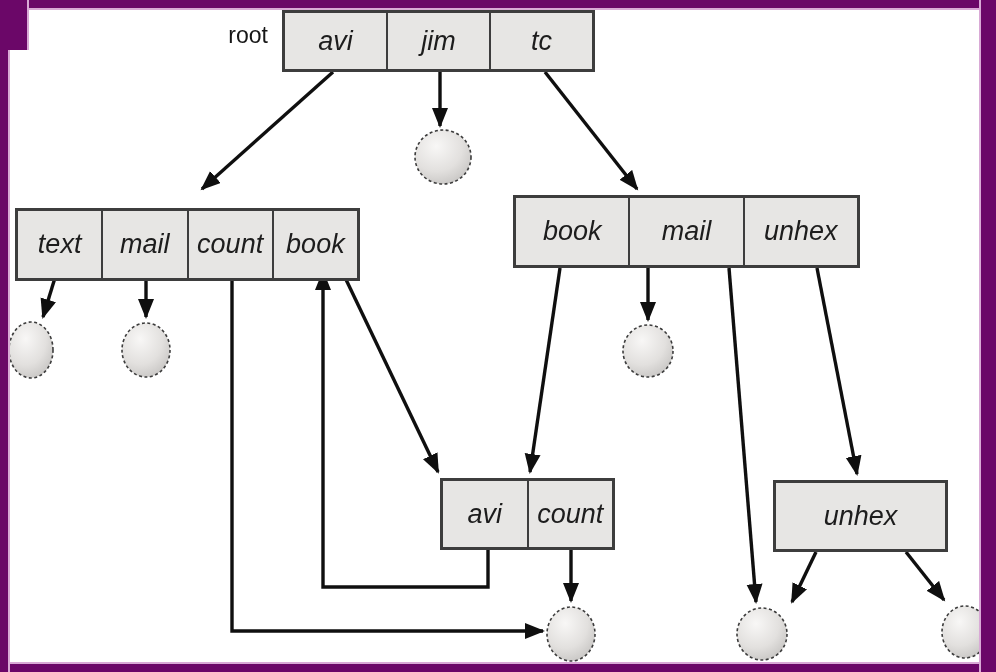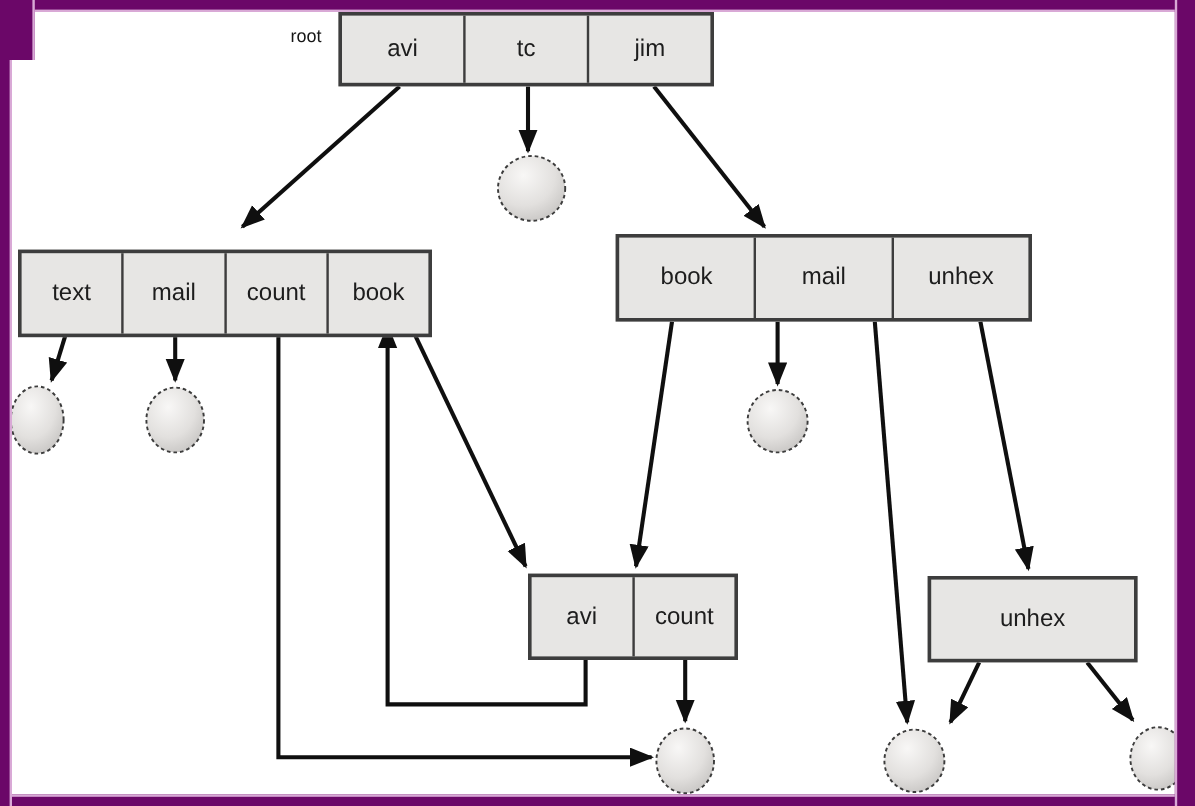--- a/index.html
+++ b/index.html
@@ -17,29 +17,29 @@
   }
   #edges-svg{position:absolute;left:0;top:0;width:996px;height:672px;z-index:1;}
   .dir{
     position:absolute;display:flex;box-sizing:border-box;
     border:3px solid var(--boxborder);
     background:var(--boxfill);
     z-index:2;
   }
   .dir-cell{
     flex:1;display:flex;align-items:center;justify-content:center;
-    font-size:20px;color:var(--ink);
+    font-style:italic;font-size:27px;color:var(--ink);
     box-sizing:border-box;
   }
   .dir-cell + .dir-cell{border-left:2px solid var(--boxborder);}
   .edge{fill:none;stroke:#0f0f0f;stroke-width:3.4;stroke-linejoin:miter;}
   .file-ellipse{fill:url(#ballGrad);stroke:#3c3c3c;stroke-width:1.6;stroke-dasharray:3 2.5;}
   #root-label{
     position:absolute;left:150px;top:22px;width:118px;
-    text-align:right;font-size:15px;color:#161616;z-index:2;
+    text-align:right;font-size:23px;color:#161616;z-index:2;
   }
   .frame{position:absolute;background:var(--purple);z-index:10;box-sizing:border-box;}
   #frame-top{left:0;top:0;width:996px;height:10px;border-bottom:2px solid var(--pink);}
   #frame-bottom{left:0;bottom:0;width:996px;height:10px;border-top:2px solid var(--pink);}
   #frame-left{left:0;top:0;width:10px;height:672px;border-right:2px solid var(--pink);}
   #frame-right{right:0;top:0;width:17px;height:672px;border-left:2px solid var(--pink);}
   #frame-patch{left:0;top:0;width:29px;height:50px;border-right:2px solid var(--pink);}
 </style>
 </head>
 <body>
@@ -83,22 +83,22 @@
         <ellipse cx="762" cy="634" rx="25" ry="26" class="file-ellipse"></ellipse>
         <ellipse cx="965" cy="632" rx="23" ry="26" class="file-ellipse"></ellipse>
       </g>
   </svg>
 
   <div id="root-label">root</div>
 
   <div id="dir-layer">
       <div class="dir" style="left: 282px; top: 10px; width: 313px; height: 62px;">
         <div class="dir-cell">avi</div>
+        <div class="dir-cell">jim</div>
         <div class="dir-cell">tc</div>
-        <div class="dir-cell">jim</div>
       </div>
       <div class="dir" style="left: 15px; top: 208px; width: 345px; height: 73px;">
         <div class="dir-cell">text</div>
         <div class="dir-cell">mail</div>
         <div class="dir-cell">count</div>
         <div class="dir-cell">book</div>
       </div>
       <div class="dir" style="left: 513px; top: 195px; width: 347px; height: 73px;">
         <div class="dir-cell">book</div>
         <div class="dir-cell">mail</div>

